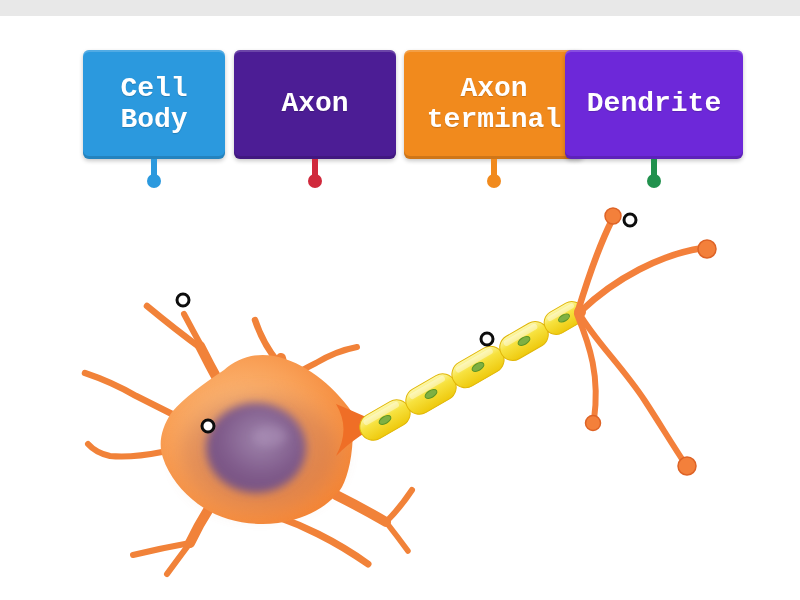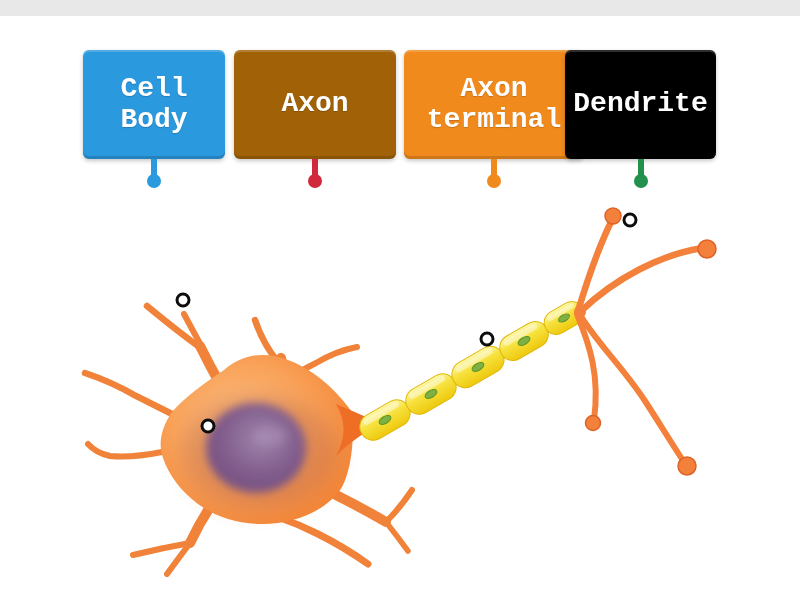--- a/index.html
+++ b/index.html
@@ -35,31 +35,31 @@
 </head>
 <body>
 
 <div class="stage">
 
   <div class="label-card" style="left: 83px; width: 142px; background: rgb(43, 153, 222);">
     <span class="label-text">Cell Body</span>
     <span class="pin-stem" style="background: rgb(43, 153, 222);"></span>
     <span class="pin-dot" style="background: rgb(43, 153, 222);"></span>
   </div>
-  <div class="label-card" style="left: 234px; width: 162px; background: #a16207;">
+  <div class="label-card" style="left: 234px; width: 162px; background: #4c1d95;">
     <span class="label-text">Axon</span>
     <span class="pin-stem" style="background: rgb(208, 41, 60);"></span>
     <span class="pin-dot" style="background: rgb(208, 41, 60);"></span>
   </div>
   <div class="label-card" style="left: 404px; width: 180px; background: rgb(241, 138, 29);">
     <span class="label-text">Axon terminal</span>
     <span class="pin-stem" style="background: rgb(241, 138, 29);"></span>
     <span class="pin-dot" style="background: rgb(241, 138, 29);"></span>
   </div>
-  <div class="label-card" style="left: 565px; width: 151px; background: #000000;">
+  <div class="label-card" style="left: 565px; width: 178px; background: #6d28d9;">
     <span class="label-text">Dendrite</span>
     <span class="pin-stem" style="background: rgb(33, 145, 77);"></span>
     <span class="pin-dot" style="background: rgb(33, 145, 77);"></span>
   </div>
 
   <svg class="illustration" viewBox="0 0 800 600" xmlns="http://www.w3.org/2000/svg">
     <defs>
       <radialGradient id="gSoma" cx="42%" cy="42%" r="68%">
         <stop offset="0%" stop-color="#fcc489"></stop>
         <stop offset="55%" stop-color="#f9a158"></stop>

